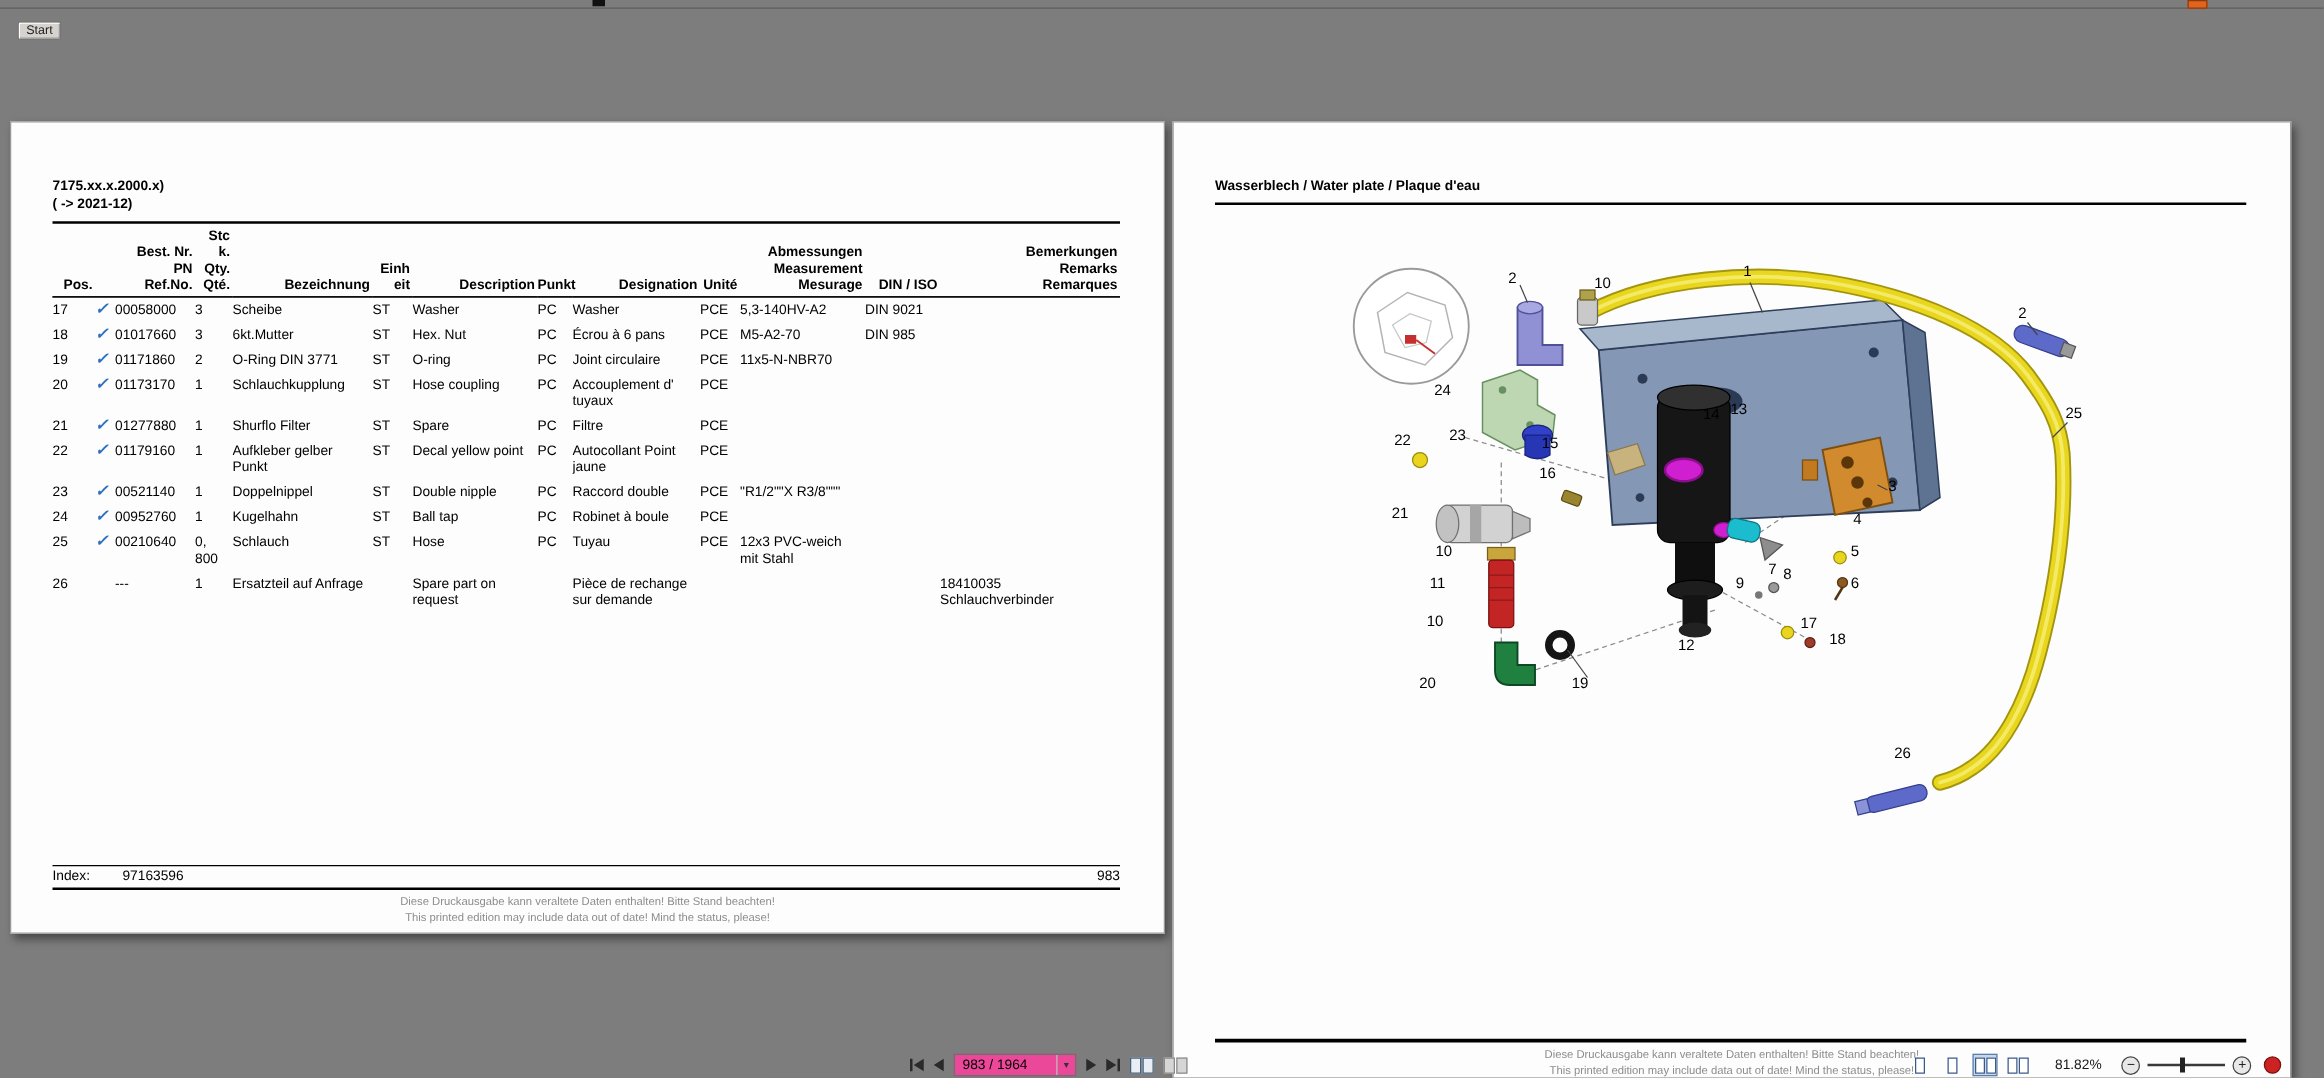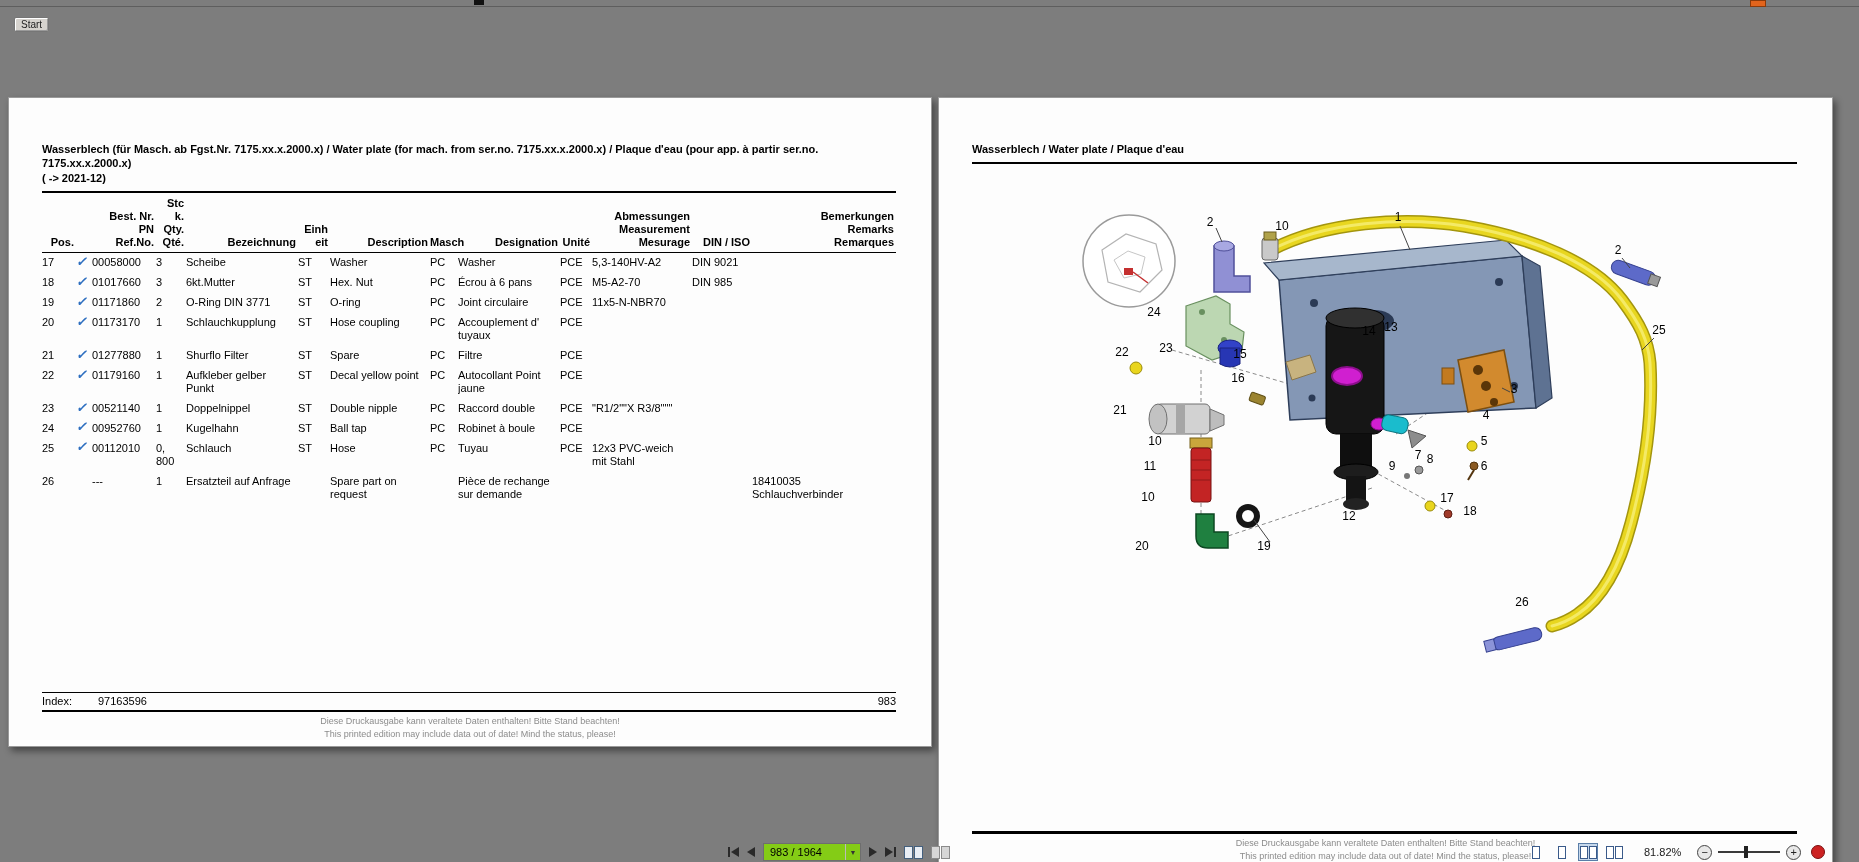--- a/index.html
+++ b/index.html
@@ -47,21 +47,21 @@
   #callouts{position:absolute;left:0;top:0;width:610px;height:465px;pointer-events:none;}
   .callout{position:absolute;transform:translate(-50%,-50%);font-size:12px;color:#000;}
   
   .toolbar-nav{position:absolute;left:728px;top:842px;height:20px;display:flex;align-items:center;gap:8px;}
   .toolbar-zoom{position:absolute;left:1526px;top:842px;height:20px;display:flex;align-items:center;gap:6px;}
   .nav-btn{background:transparent;border:none;padding:0;display:flex;align-items:center;gap:1px;cursor:pointer;height:16px;}
   .tri-l{width:0;height:0;border-top:5px solid transparent;border-bottom:5px solid transparent;border-right:8px solid #2a2a2a;}
   .tri-r{width:0;height:0;border-top:5px solid transparent;border-bottom:5px solid transparent;border-left:8px solid #2a2a2a;}
   .i-bar{width:2px;height:10px;background:#2a2a2a;display:inline-block;}
   .page-box{
-    width:98px;height:18px;background:#84cc16;border:1px solid #6e6e6e;display:flex;align-items:center;
+    width:98px;height:18px;background:#ec4899;border:1px solid #6e6e6e;display:flex;align-items:center;
     font-size:11px;color:#000;box-sizing:border-box;cursor:text;
   }
   .page-box .pb-text{flex:1;padding-left:6px;}
   .page-box .dd{width:14px;text-align:center;font-size:7px;color:#333;border-left:1px solid #bbb;align-self:stretch;display:flex;align-items:center;justify-content:center;cursor:pointer;}
   .mini-icon{background:transparent;border:none;padding:0;display:flex;gap:1px;cursor:pointer;}
   .mini-icon .pg2{width:7px;height:11px;border:1px solid #44607e;background:#e9eef4;}
   .mini-icon.dim .pg2{border-color:#8a8a8a;background:#d6d6d6;}
   .view-btn{width:20px;height:18px;background:transparent;border:1px solid transparent;display:flex;align-items:center;justify-content:center;gap:1px;padding:0;cursor:pointer;}
   .view-btn .pg{width:6px;height:11px;border:1px solid #3a5a8a;background:#fff;}
   .view-btn.active{background:#c6d8ec;border:1px solid #5a7ea8;}
@@ -77,21 +77,20 @@
 <body>
 
 <div class="top-edge-line"></div>
 <div class="top-black-tick"></div>
 <div class="top-orange"></div>
 <button class="start-btn">Start</button>
 
 <section class="page page-left">
   <div class="page-content">
     <div class="doc-title">
-      <div>Wasserblech (für Masch. ab Fgst.Nr. 7175.xx.x.2000.x) / Water plate (for mach. from ser.no. 7175.xx.x.2000.x) / Plaque d'eau (pour app. à partir ser.no.</div>
       <div>7175.xx.x.2000.x)</div>
       <div>( -&gt; 2021-12)</div>
     </div>
     <div class="title-rule"></div>
     <table class="parts-table">
       <colgroup>
         <col style="width:34px">
           <col style="width:16px">
           <col style="width:64px">
           <col style="width:30px">
@@ -113,21 +112,21 @@
 PN
 Ref.No.</th>
             <th class="col-qty">Stc
 k.
 Qty.
 Qté.</th>
             <th class="col-bez">Bezeichnung</th>
             <th class="col-einh">Einh
 eit</th>
             <th class="col-desc">Description</th>
-            <th class="col-unit">Masch</th>
+            <th class="col-unit">Punkt</th>
             <th class="col-desig">Designation</th>
             <th class="col-unite">Unité</th>
             <th class="col-abm">Abmessungen
 Measurement
 Mesurage</th>
             <th class="col-din">DIN / ISO</th>
             <th class="col-bem">Bemerkungen
 Remarks
 Remarques</th>
           </tr>
@@ -249,21 +248,21 @@
             <td class="col-unit">PC</td>
             <td class="col-desig">Robinet à boule</td>
             <td class="col-unite">PCE</td>
             <td class="col-abm"></td>
             <td class="col-din"></td>
             <td class="col-bem"></td>
           </tr>
           <tr>
             <td class="col-pos">25</td>
             <td class="col-check chk">✓</td>
-            <td class="col-pn">00112010</td>
+            <td class="col-pn">00210640</td>
             <td class="col-qty">0,
 800</td>
             <td class="col-bez">Schlauch</td>
             <td class="col-einh">ST</td>
             <td class="col-desc">Hose</td>
             <td class="col-unit">PC</td>
             <td class="col-desig">Tuyau</td>
             <td class="col-unite">PCE</td>
             <td class="col-abm">12x3 PVC-weich mit Stahl</td>
             <td class="col-din"></td>

